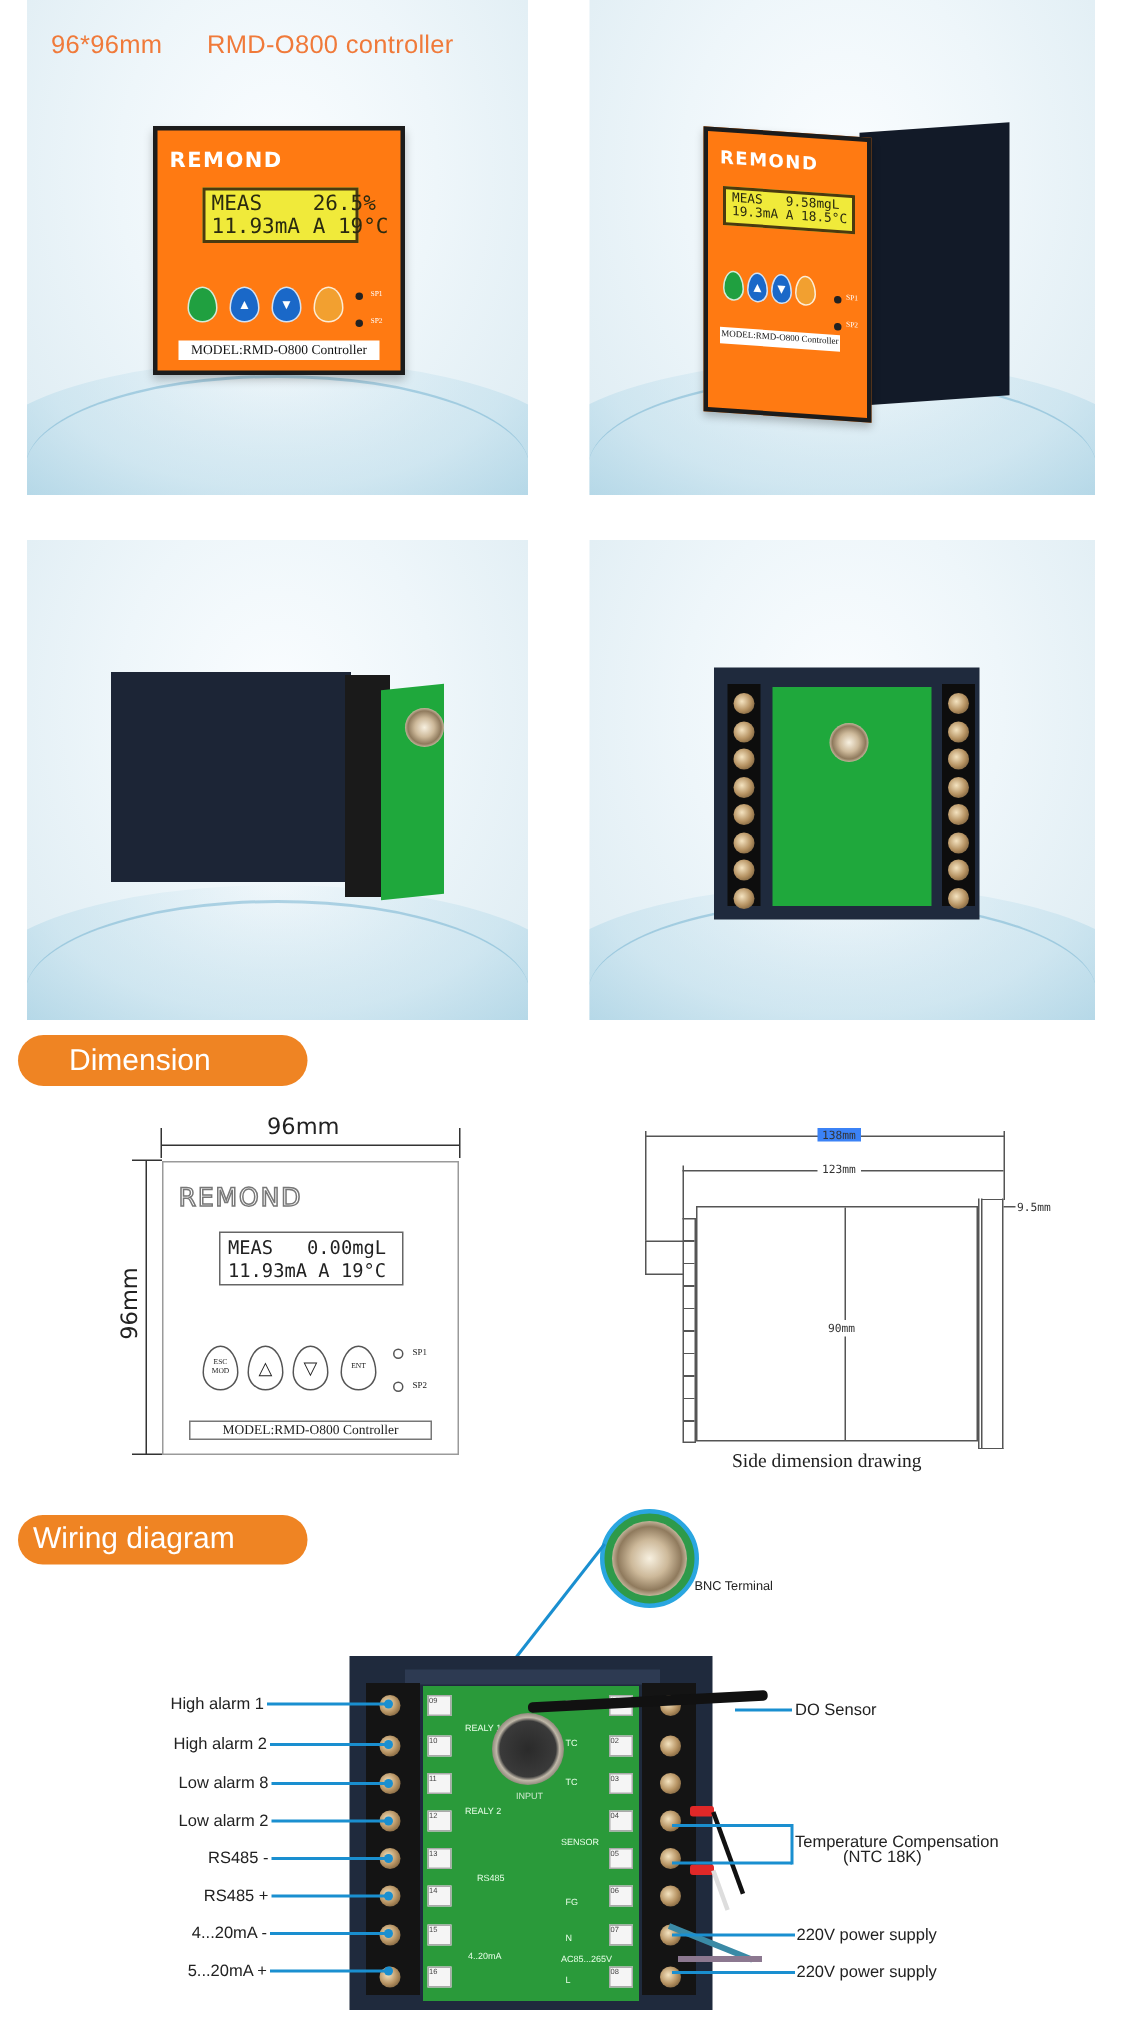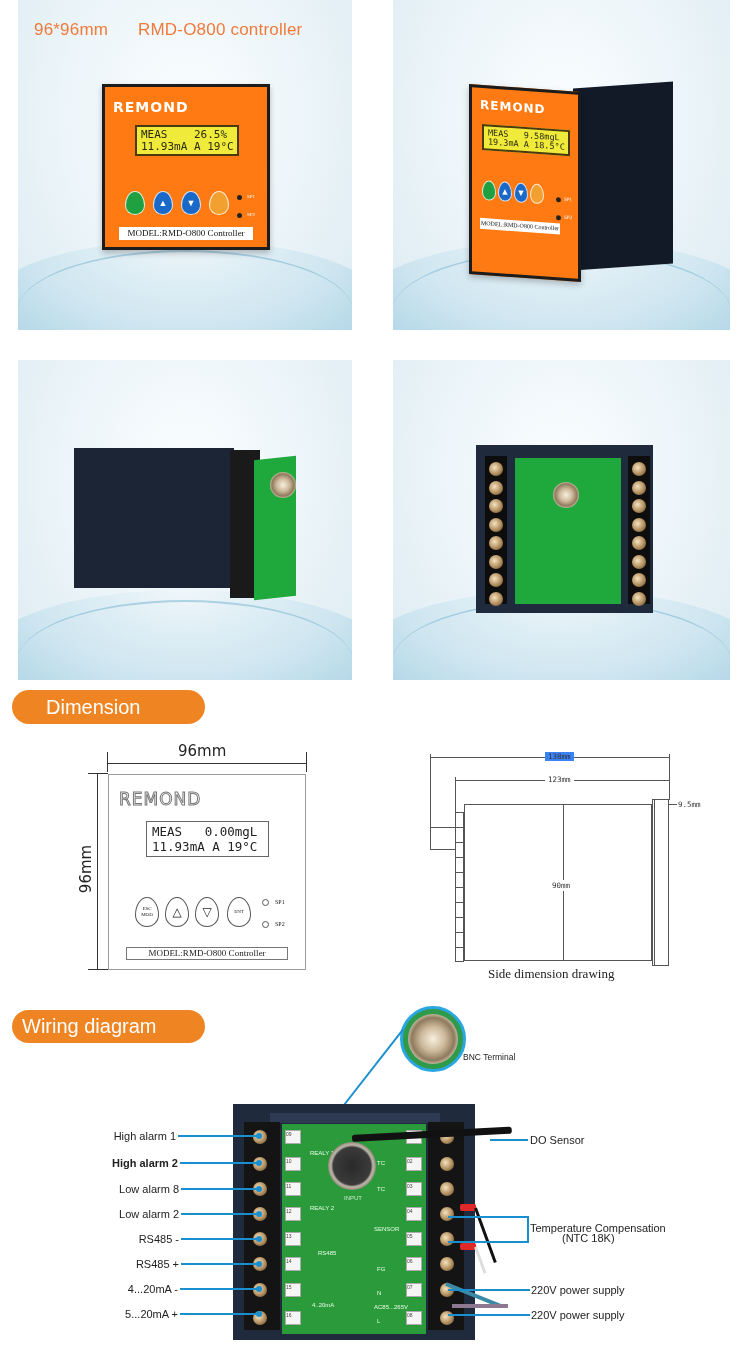--- a/index.html
+++ b/index.html
@@ -96,21 +96,21 @@
 </head>
 <body>
 
 <div class="tile" style="left:18px; top:0; width:334px; height:330px;">
   <div class="water"></div>
   <div class="abs title-text" style="left:16px; top:20px;">96*96mm</div>
   <div class="abs title-text" style="left:120px; top:20px;">RMD-O800 controller</div>
 
   <div class="front" style="left:84px; top:84px; width:168px; height:166px;">
     <div class="brand" style="left:8px; top:12px; font-size:14px;">REMOND</div>
-    <div class="lcd" style="left:30px; top:38px; width:104px; font-size:11px;"><div>MEAS    26.5%</div><div>11.93mA A 19°C</div></div>
+    <div class="lcd" style="left:30px; top:38px; width:104px; font-size:14px;"><div>MEAS    26.5%</div><div>11.93mA A 19°C</div></div>
     <div class="drop green" style="left:20px; top:104px;"></div>
     <div class="drop blue" style="left:48px; top:104px;">▲</div>
     <div class="drop blue" style="left:76px; top:104px;">▼</div>
     <div class="drop orange" style="left:104px; top:104px;"></div>
     <div class="led" style="left:132px; top:108px;"></div>
     <div class="led-label" style="left:142px; top:107px;">SP1</div>
     <div class="led" style="left:132px; top:126px;"></div>
     <div class="led-label" style="left:142px; top:125px;">SP2</div>
     <div class="model-strip" style="left:14px; top:140px; width:134px; height:13px;">MODEL:RMD-O800 Controller</div>
   </div>
@@ -292,21 +292,21 @@
 <div class="abs" style="left:460px; top:1243px; width:16px; height:7px; background:#e02828; border-radius:2px;"></div>
 <div class="abs" style="left:474px; top:1208px; width:3px; height:58px; background:#111; transform:rotate(-20deg); transform-origin:top;"></div>
 <div class="abs" style="left:474px; top:1247px; width:3px; height:28px; background:#ddd; transform:rotate(-20deg); transform-origin:top;"></div>
 <div class="abs" style="left:446px; top:1282px; width:60px; height:4px; background:#3a8aa6; transform:rotate(22deg); transform-origin:0 50%;"></div>
 <div class="abs" style="left:452px; top:1304px; width:56px; height:4px; background:#8c7890;"></div>
 
 <div id="left-callouts">
     <div class="wire-label" style="right: 574px; top: 1130px; text-align: right;">High alarm 1</div>
     <div class="callout-line" style="left: 178px; top: 1135px; width: 80px;"></div>
     <div class="callout-dot" style="left: 256px; top: 1133px;"></div>
-    <div class="wire-label" style="right: 572px; top: 1157px; text-align: right; font-weight: bold;">High alarm 2</div>
+    <div class="wire-label" style="right: 572px; top: 1157px; text-align: right;">High alarm 2</div>
     <div class="callout-line" style="left: 180px; top: 1162px; width: 78px;"></div>
     <div class="callout-dot" style="left: 256px; top: 1160px;"></div>
     <div class="wire-label" style="right: 571px; top: 1183px; text-align: right;">Low alarm 8</div>
     <div class="callout-line" style="left: 181px; top: 1188px; width: 77px;"></div>
     <div class="callout-dot" style="left: 256px; top: 1186px;"></div>
     <div class="wire-label" style="right: 571px; top: 1208px; text-align: right;">Low alarm 2</div>
     <div class="callout-line" style="left: 181px; top: 1213px; width: 77px;"></div>
     <div class="callout-dot" style="left: 256px; top: 1211px;"></div>
     <div class="wire-label" style="right: 571px; top: 1233px; text-align: right;">RS485 -</div>
     <div class="callout-line" style="left: 181px; top: 1238px; width: 77px;"></div>

